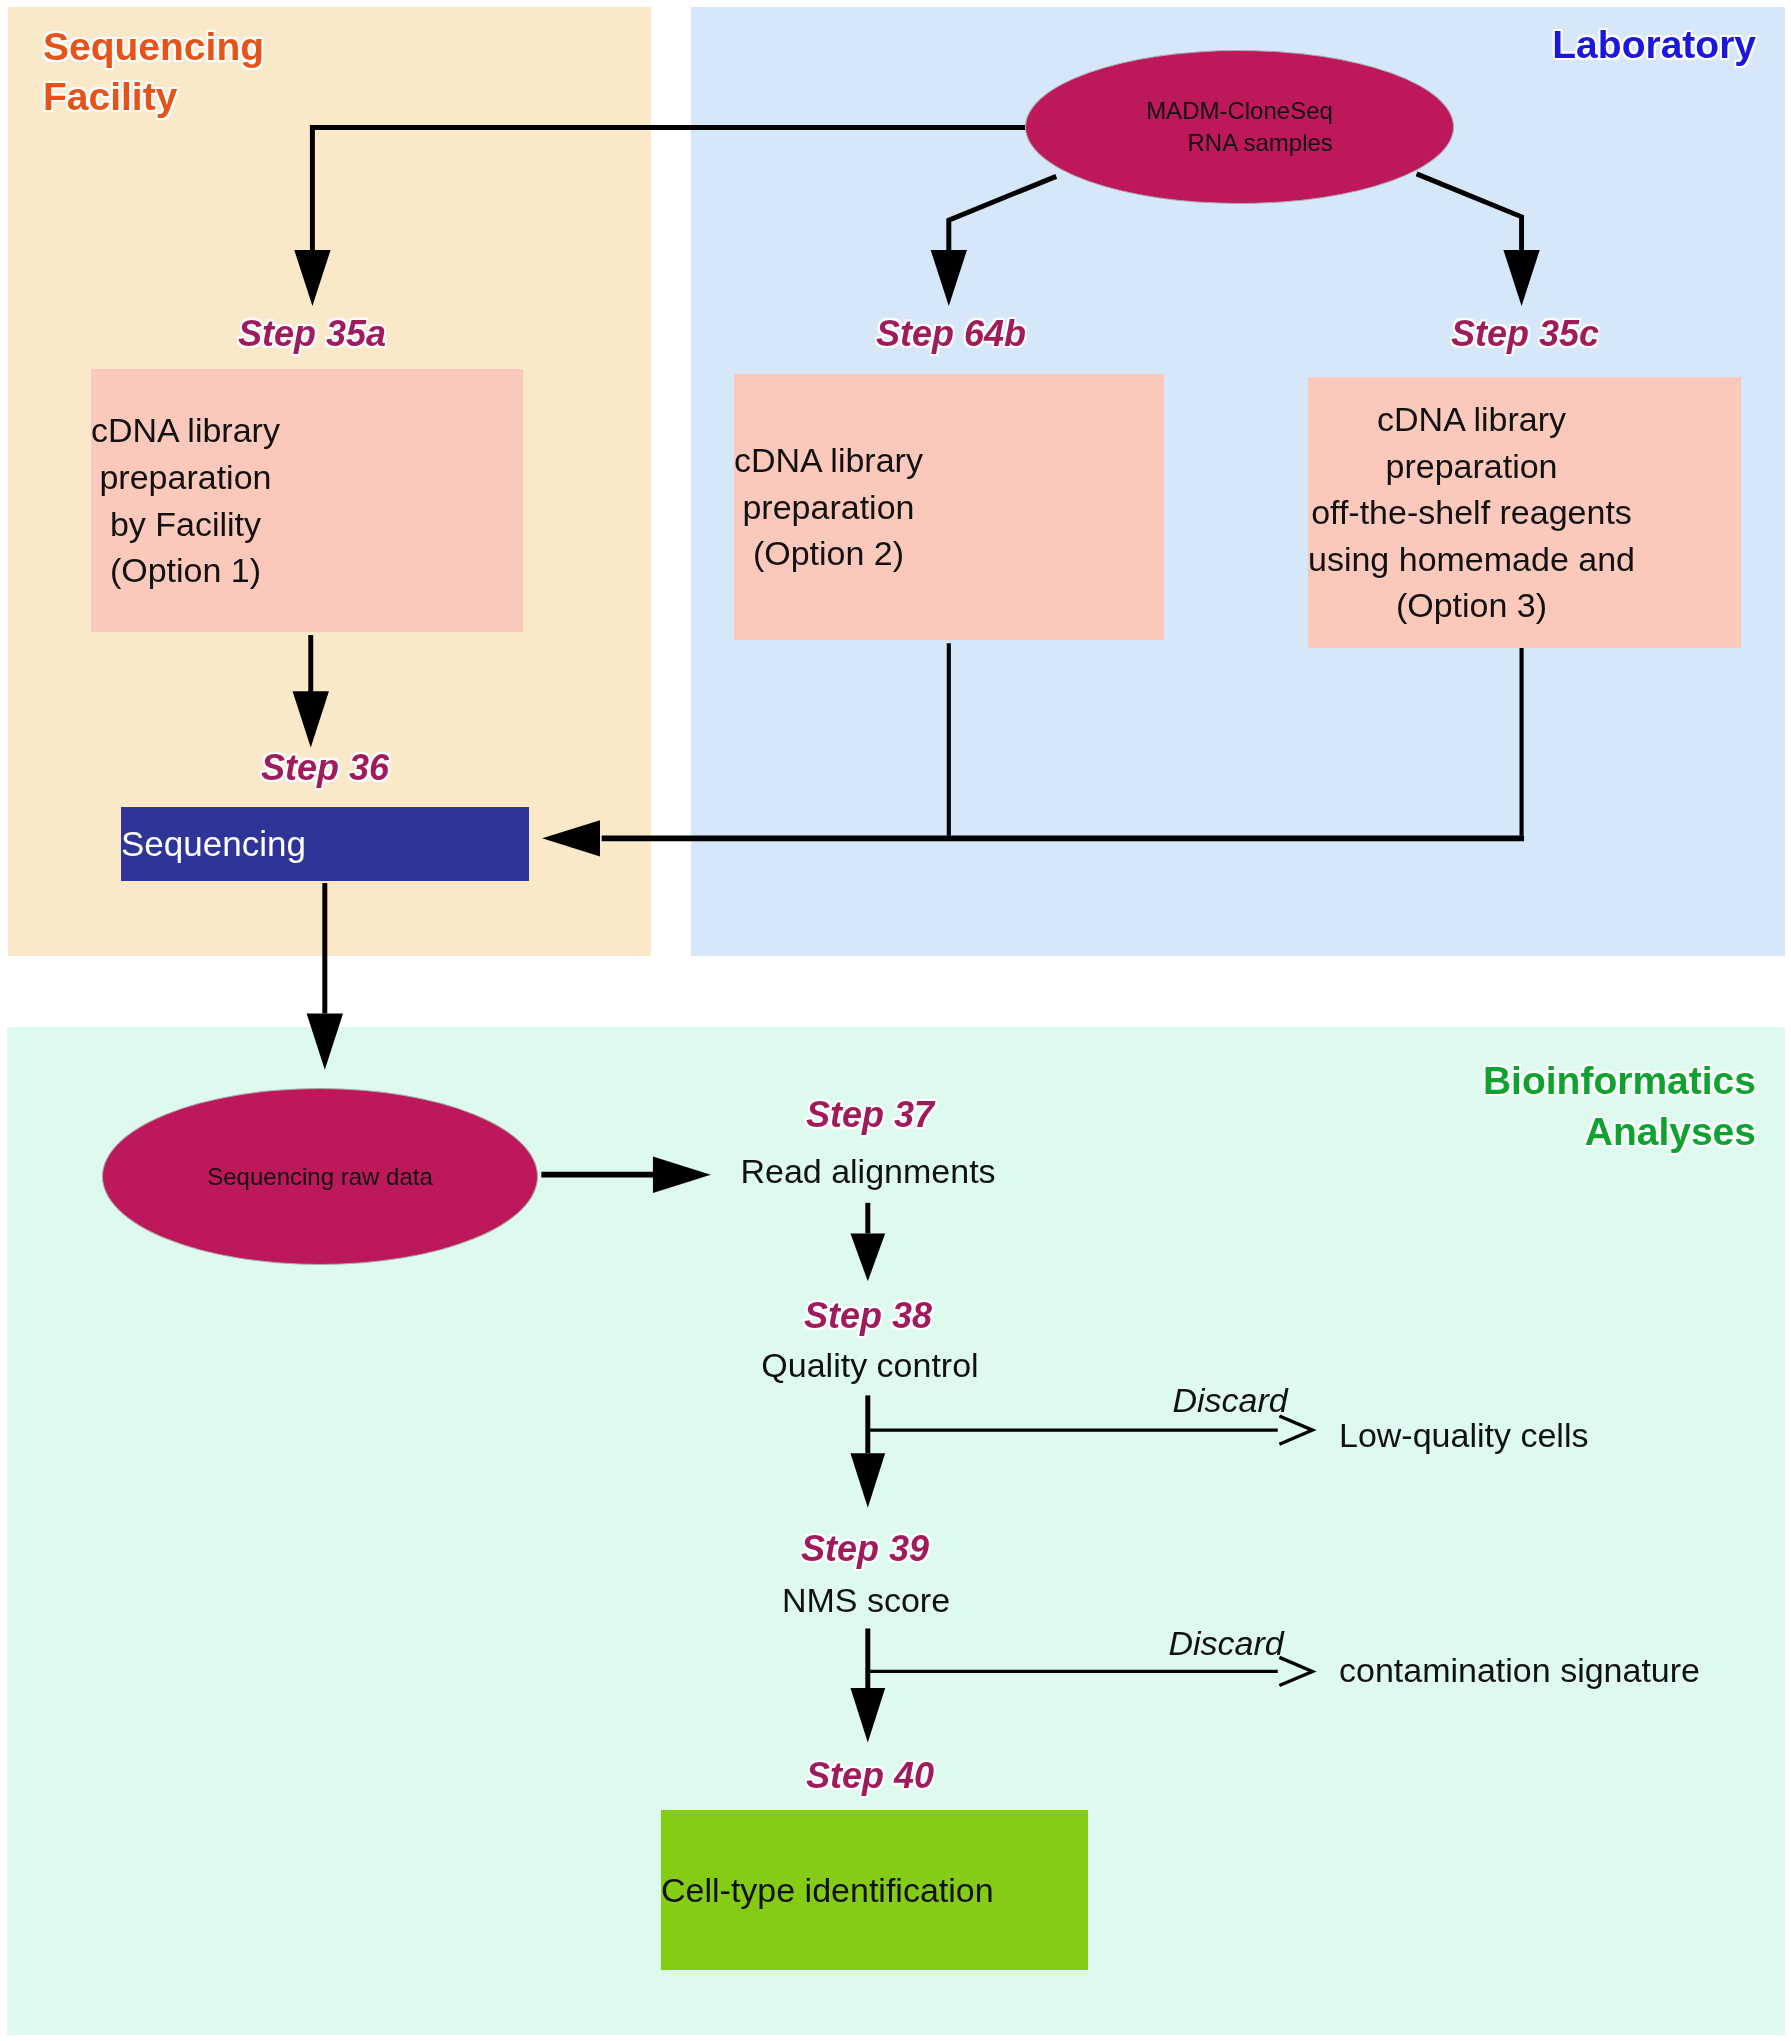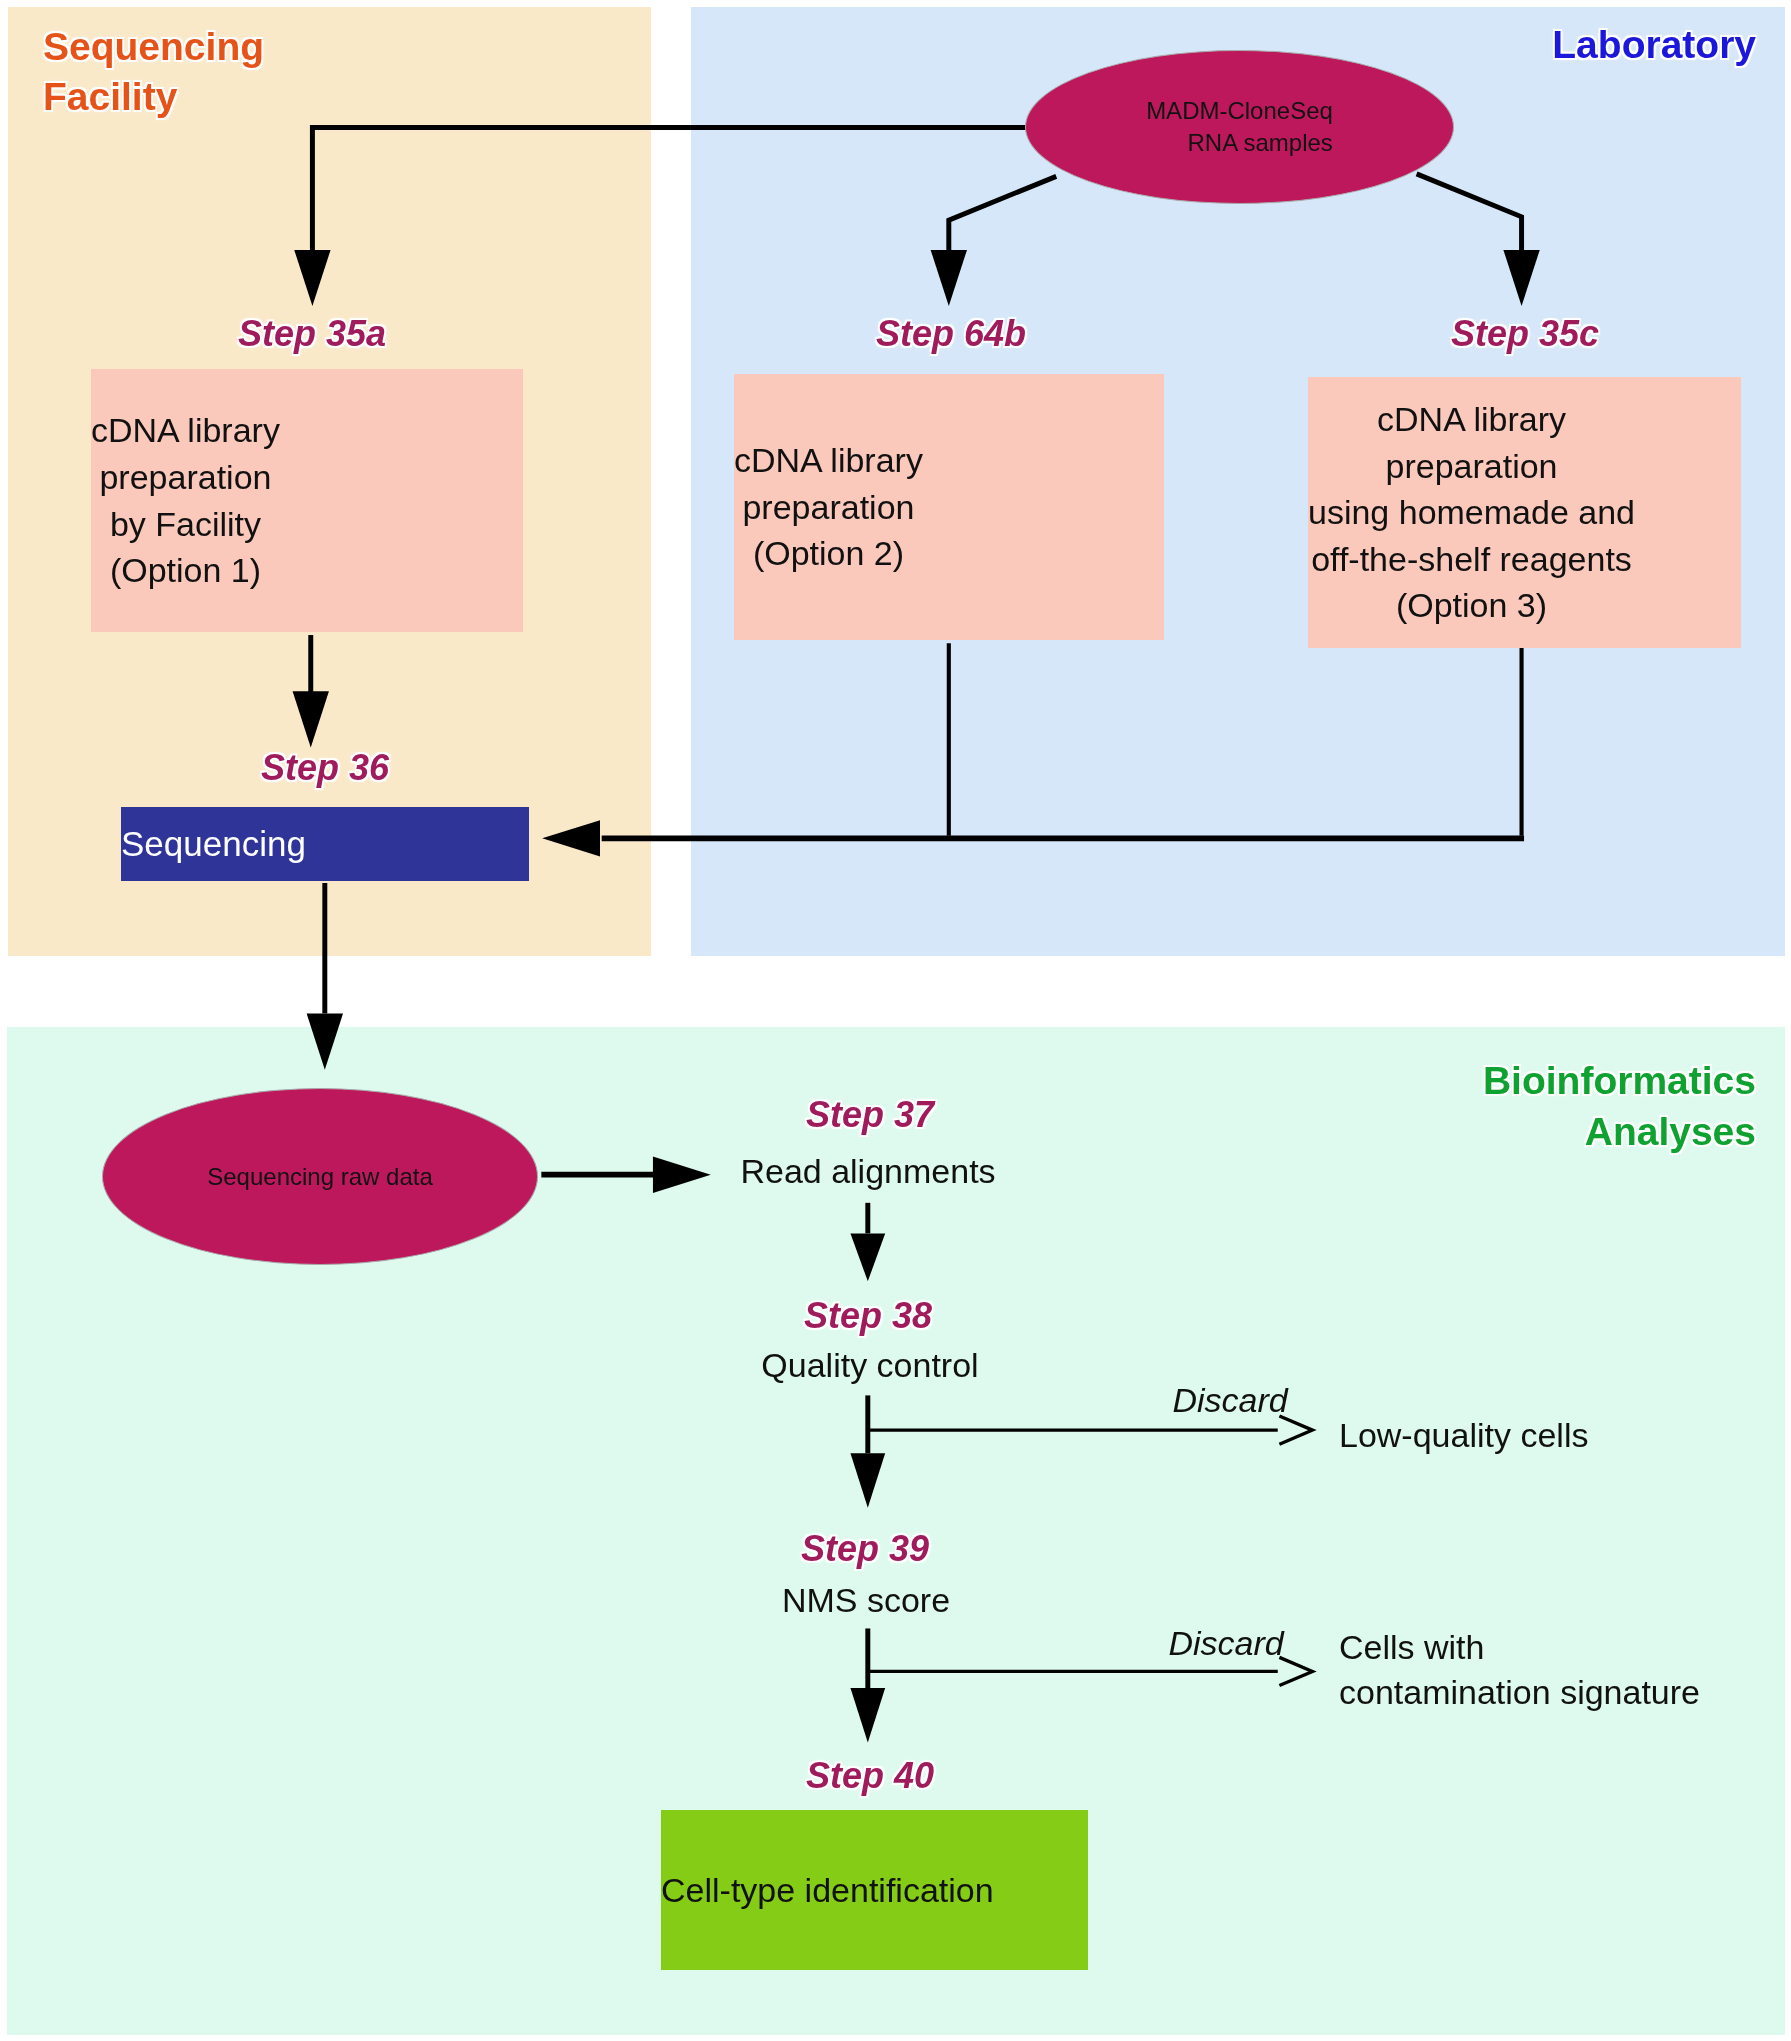--- a/index.html
+++ b/index.html
@@ -157,42 +157,41 @@
     <div>
       <div>cDNA library</div>
       <div>preparation</div>
       <div>(Option 2)</div>
     </div>
   </div>
   <div class="node-box pink box-opt3">
     <div>
       <div>cDNA library</div>
       <div>preparation</div>
+      <div>off-the-shelf reagents</div>
       <div>using homemade and</div>
-      <div>off-the-shelf reagents</div>
       <div>(Option 3)</div>
     </div>
   </div>
 
   <div class="node-box box-seq">Sequencing</div>
 
   <div class="ellipse ellipse-raw">
     <div>Sequencing raw data</div>
   </div>
 
   <div class="flowlabel" style="left:868px;top:1171px;">Read alignments</div>
   <div class="flowlabel" style="left:870px;top:1365px;">Quality control</div>
   <div class="flowlabel" style="left:866px;top:1600px;">NMS score</div>
 
   <div class="discard" style="left:1230px;top:1400px;">Discard</div>
   <div class="sidelabel" style="left:1339px;top:1435px;">Low-quality cells</div>
 
   <div class="discard" style="left:1226px;top:1643px;">Discard</div>
   <div class="sidelabel" style="left:1339px;top:1670px;">
-    <div>Cells with</div>
     <div>contamination signature</div>
   </div>
 
   <div class="node-box box-result">
     <div>
       <div>Cell-type identification</div>
     </div>
   </div>
 
 </div>

